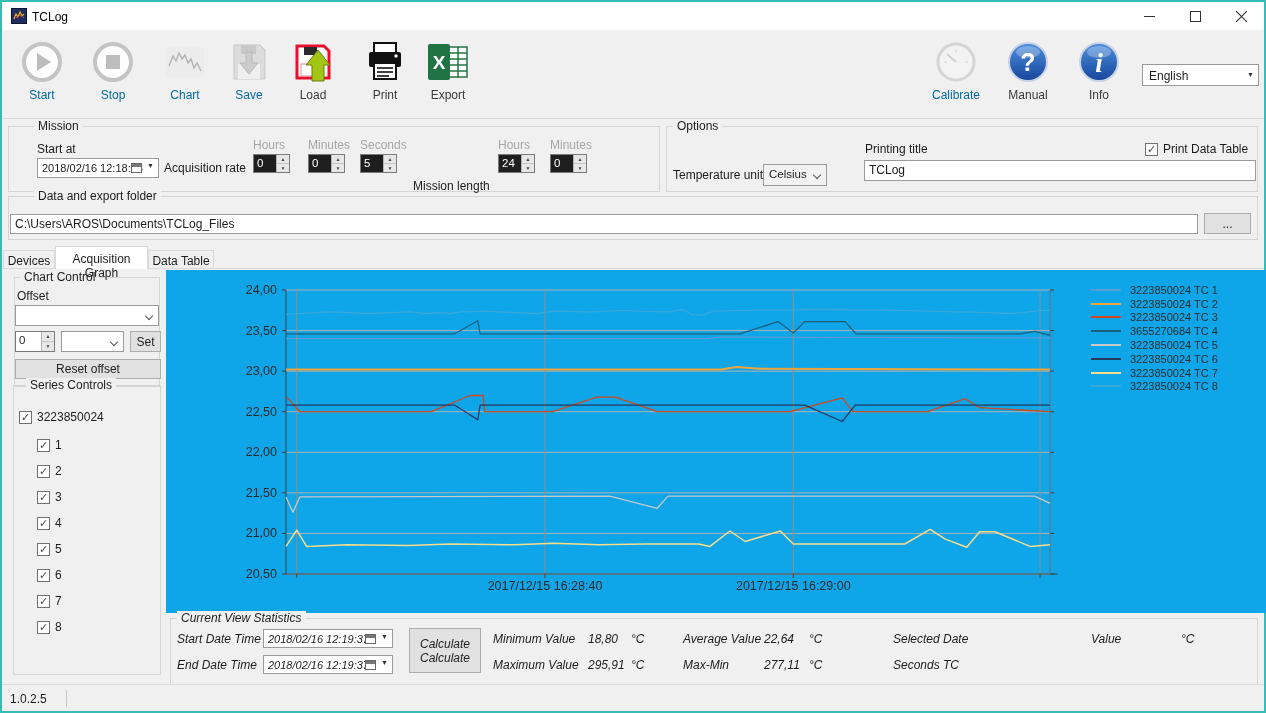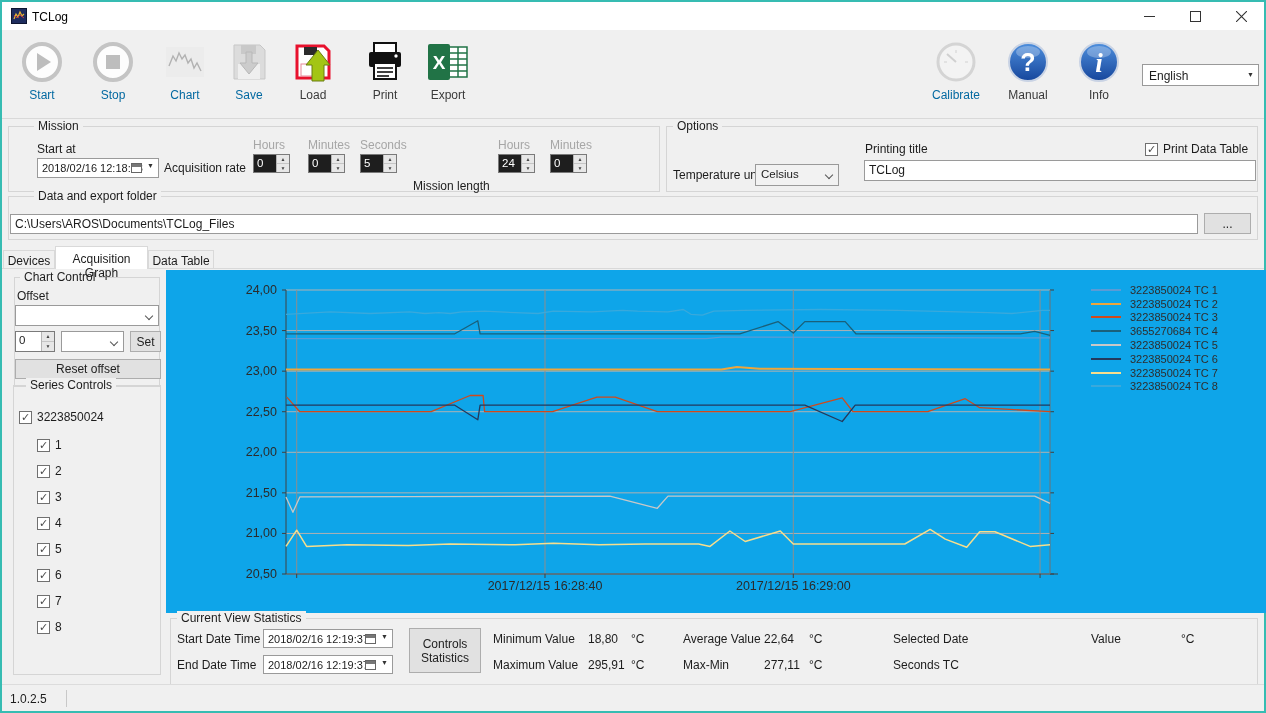--- a/index.html
+++ b/index.html
@@ -260,21 +260,21 @@
       <span class="numud-btns">
           <span class="spin up">▲</span>
           <span class="spin">▼</span>
         </span>
     </div>
   </div>
 
   <div class="groupbox" style="left:666px; top:126px; width:592px; height:66px;">
     <span class="gb-label" style="left:6px;">Options</span>
     <span class="lbl" style="left:6px; top:41px;">Temperature unit</span>
-    <div class="combo gray" style="left:88px; top:37px; width:84px; height:22px;">
+    <div class="combo gray" style="left:96px; top:37px; width:64px; height:22px;">
       <span class="combo-text">Celsius</span>
       <span class="chev"></span>
     </div>
     <span class="lbl" style="left:198px; top:15px;">Printing title</span>
     <div class="textinput" style="left:197px; top:33px; width:392px; height:21px;">
       <span>TCLog</span>
     </div>
     <div class="chk-row" style="left:478px; top:15px;">
       <span class="chk">✓</span>
       <span>Print Data Table</span>
@@ -456,36 +456,36 @@
             <span class="legend-line" style="background: rgb(246, 222, 141);"></span>
             <span>3223850024 TC 7</span>
           </div>
           <div class="legend-row">
             <span class="legend-line" style="background: rgb(57, 169, 220);"></span>
             <span>3223850024 TC 8</span>
           </div>
         </div>
     </div>
 
-    <div class="groupbox" style="left:168px; top:349px; width:1088px; height:71px;">
+    <div class="groupbox" style="left:168px; top:349px; width:1088px; height:71px;font-style:italic;">
       <span class="gb-label" style="left:6px;">Current View Statistics</span>
       <span class="lbl" style="left:6px; top:13px;">Start Date Time</span>
       <span class="lbl" style="left:6px; top:39px;">End Date Time</span>
       <div class="datepicker" style="left:92px; top:10px; width:130px; height:19px;">
         <span class="dp-text">2018/02/16 12:19:37</span>
         <span class="cal-icon"></span>
         <span class="dd-arrow">▼</span>
       </div>
       <div class="datepicker" style="left:92px; top:36px; width:130px; height:19px;">
         <span class="dp-text">2018/02/16 12:19:37</span>
         <span class="cal-icon"></span>
         <span class="dd-arrow">▼</span>
       </div>
       <div class="btn" style="left:238px; top:9px; width:72px; height:45px; padding:0 8px;">
-        <span>Controls Statistics</span>
+        <span>Calculate Calculate</span>
       </div>
       <span class="lbl" style="left:322px; top:13px;">Minimum Value</span>
       <span class="lbl" style="left:417px; top:13px;">18,80</span>
       <span class="lbl" style="left:460px; top:13px;">°C</span>
       <span class="lbl" style="left:322px; top:39px;">Maximum Value</span>
       <span class="lbl" style="left:417px; top:39px;">295,91</span>
       <span class="lbl" style="left:460px; top:39px;">°C</span>
       <span class="lbl" style="left:512px; top:13px;">Average Value</span>
       <span class="lbl" style="left:593px; top:13px;">22,64</span>
       <span class="lbl" style="left:638px; top:13px;">°C</span>

